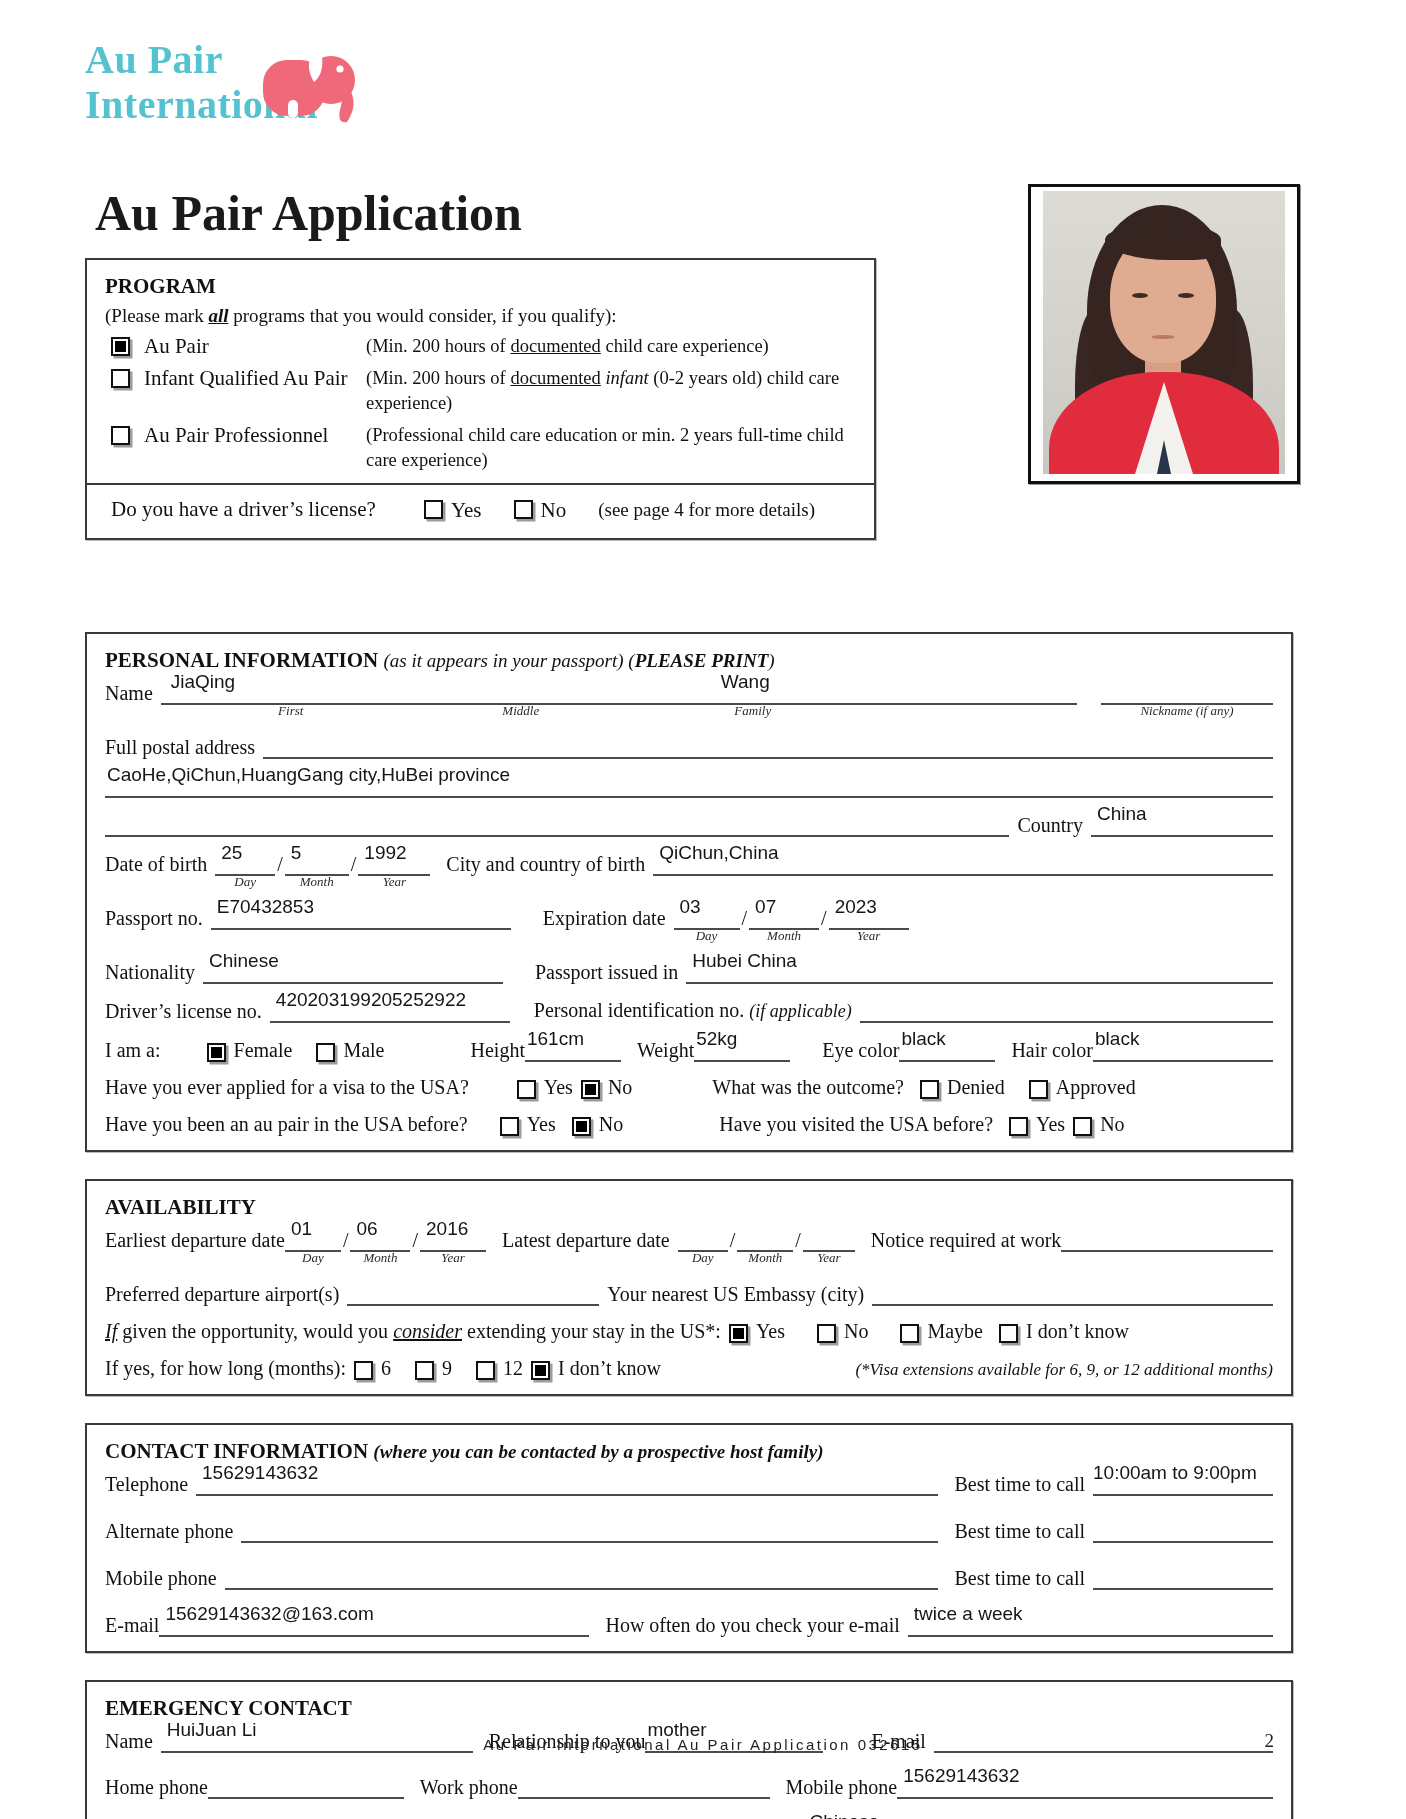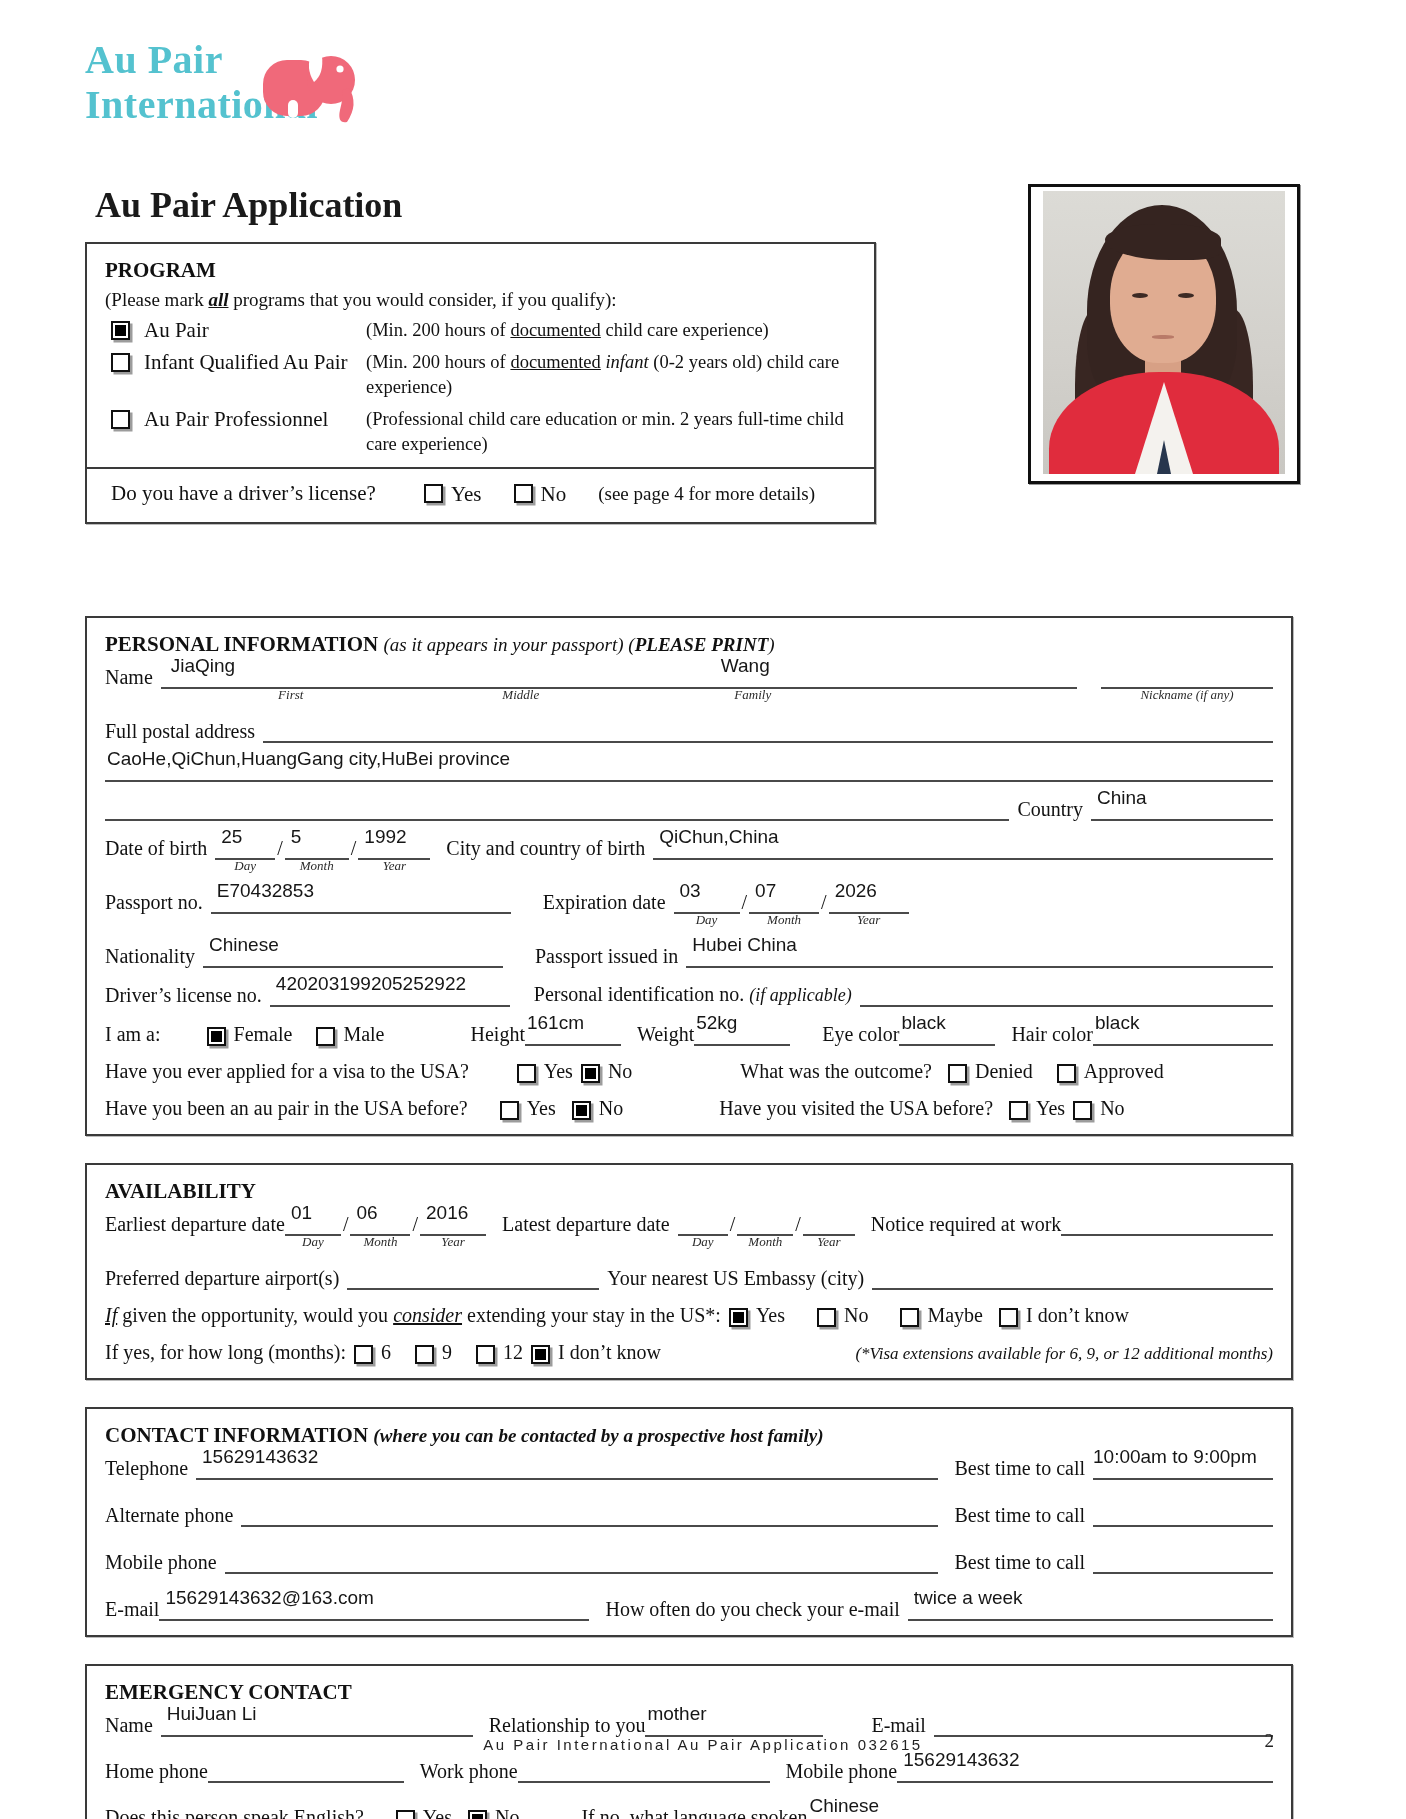--- a/index.html
+++ b/index.html
@@ -6,21 +6,21 @@
   .page{position:relative;width:1406px;height:1819px;background:#fff;overflow:hidden;
         font-family:"Liberation Serif",serif;font-size:20px;color:#111;}
   .main{margin-left:85px;width:1208px;}
 
   
   .logo{position:relative;padding-top:38px;height:112px;}
   .logo-line{font-weight:bold;color:#54c2cf;font-size:40px;line-height:1.12;letter-spacing:.5px;}
   .elephant{position:absolute;left:176px;top:42px;}
 
   
-  .title{font-weight:bold;font-size:36px;margin:34px 0 16px 10px;color:#1a1a1a;}
+  .title{font-weight:bold;font-size:50px;margin:34px 0 16px 10px;color:#1a1a1a;}
 
   
   .box{border:2px solid #3a3a3a;box-shadow:1px 1px 0 #bbb;background:#fff;}
   .program-box{width:787px;margin-top:6px;}
   .pad{padding:14px 18px 12px 18px;}
   .sec-head{font-weight:bold;font-size:21px;margin-bottom:6px;}
   .note{font-size:19px;}
   .i{font-style:italic;}
   .bi{font-weight:bold;font-style:italic;}
   .u{text-decoration:underline;}
@@ -227,21 +227,21 @@
               <span class="fill">03</span>
               <span class="sub">Day</span>
             </span>
           <span class="slash">/</span>
           <span class="blank" style="width:70px;">
               <span class="fill">07</span>
               <span class="sub">Month</span>
             </span>
           <span class="slash">/</span>
           <span class="blank" style="width:80px;">
-              <span class="fill">2026</span>
+              <span class="fill">2023</span>
               <span class="sub">Year</span>
             </span>
         </div>
 
         <div class="row">
           <span class="lbl">Nationality</span>
           <span class="blank gap8" style="width:300px;">
               <span class="fill">Chinese</span>
             </span>
           <span class="lbl gap32">Passport issued in</span>
@@ -284,21 +284,21 @@
               <span class="fill" style="left:2px;">black</span>
             </span>
         </div>
 
         <div class="row">
           <span class="lbl">Have you ever applied for a visa to the USA?</span>
           <span class="cb gap48"></span>
           <span class="cbl">Yes</span>
           <span class="cb gap8 checked"></span>
           <span class="cbl">No</span>
-          <span class="lbl" style="margin-left:108px;">What was the outcome?</span>
+          <span class="lbl" style="margin-left:80px;">What was the outcome?</span>
           <span class="cb gap16"></span>
           <span class="cbl">Denied</span>
           <span class="cb gap24"></span>
           <span class="cbl">Approved</span>
         </div>
 
         <div class="row last">
           <span class="lbl">Have you been an au pair in the USA before?</span>
           <span class="cb gap32"></span>
           <span class="cbl">Yes</span>

